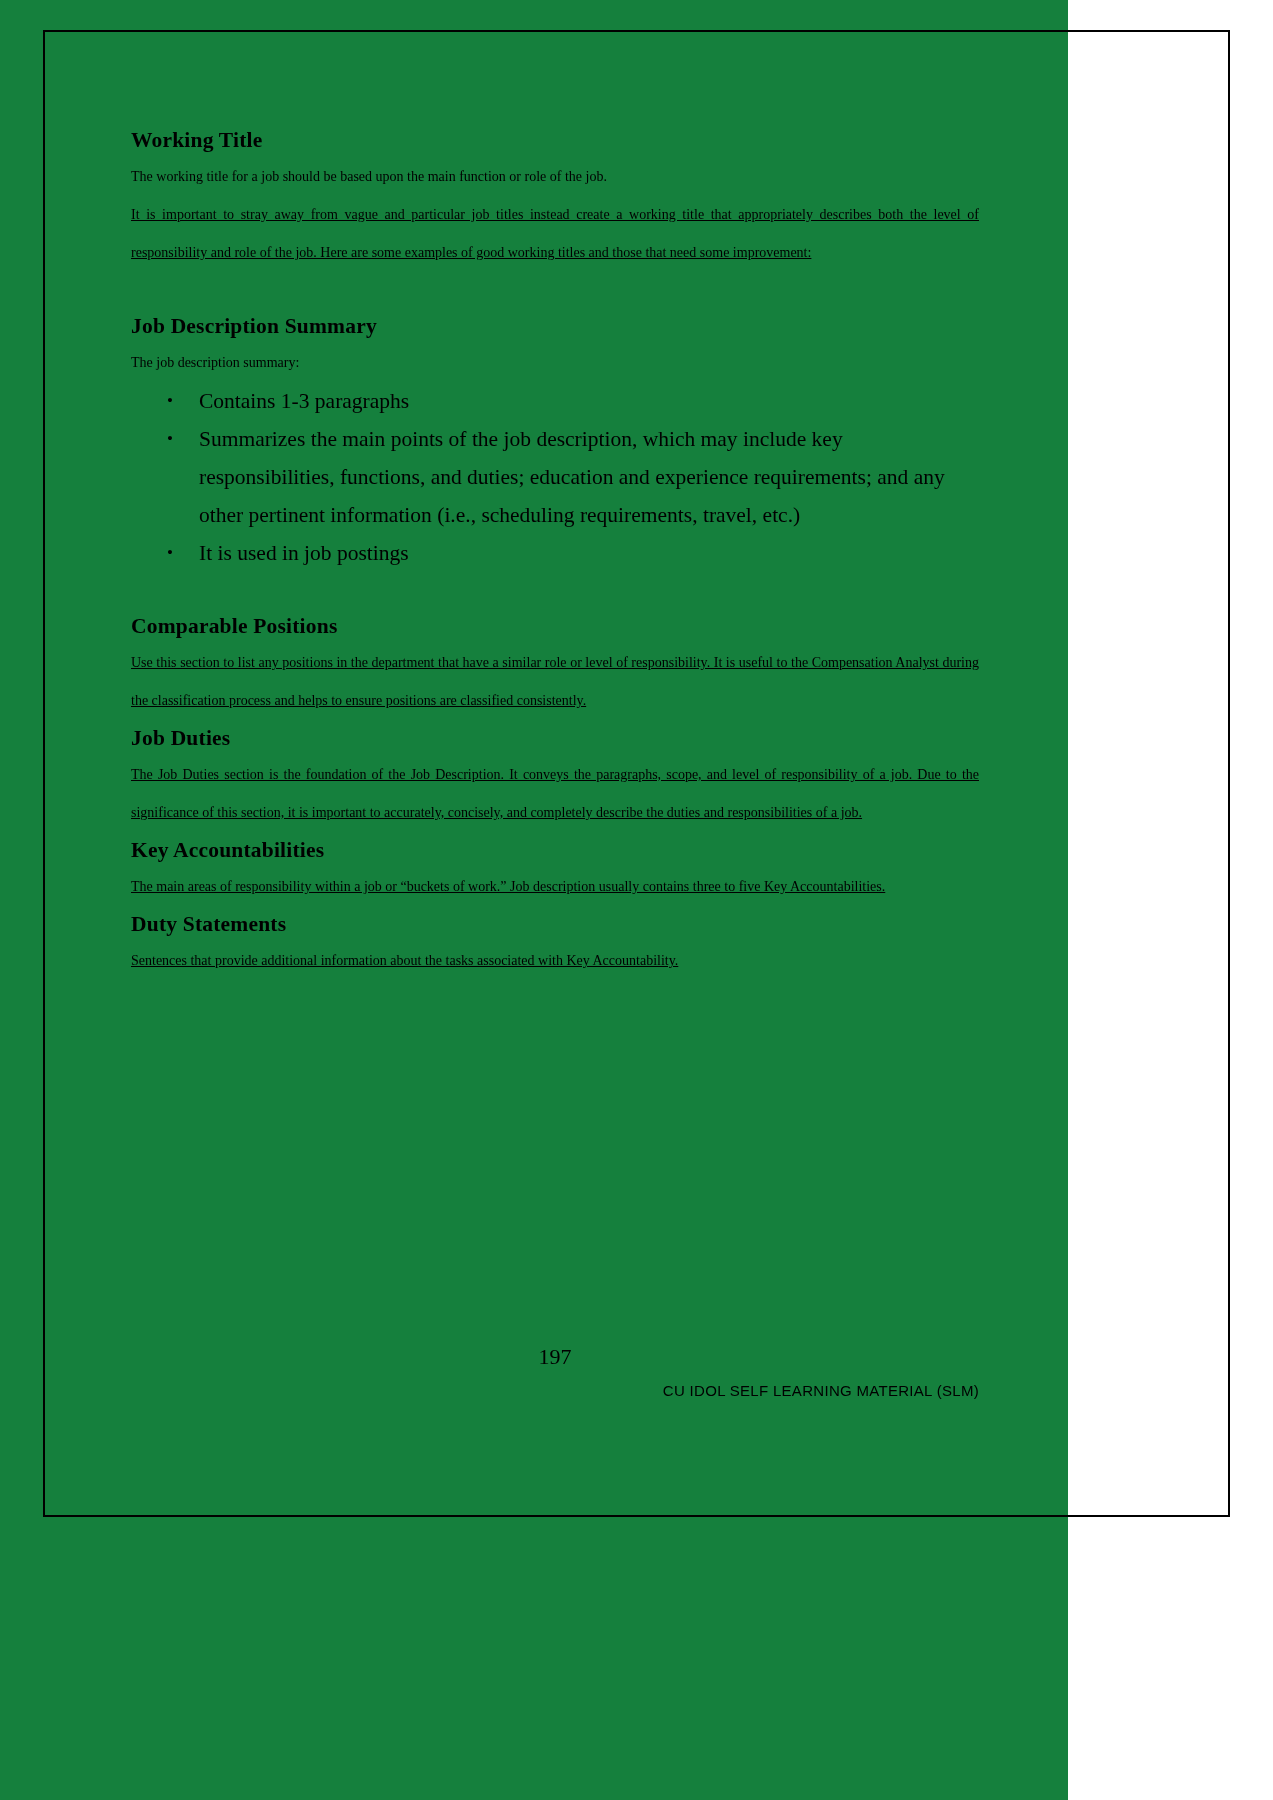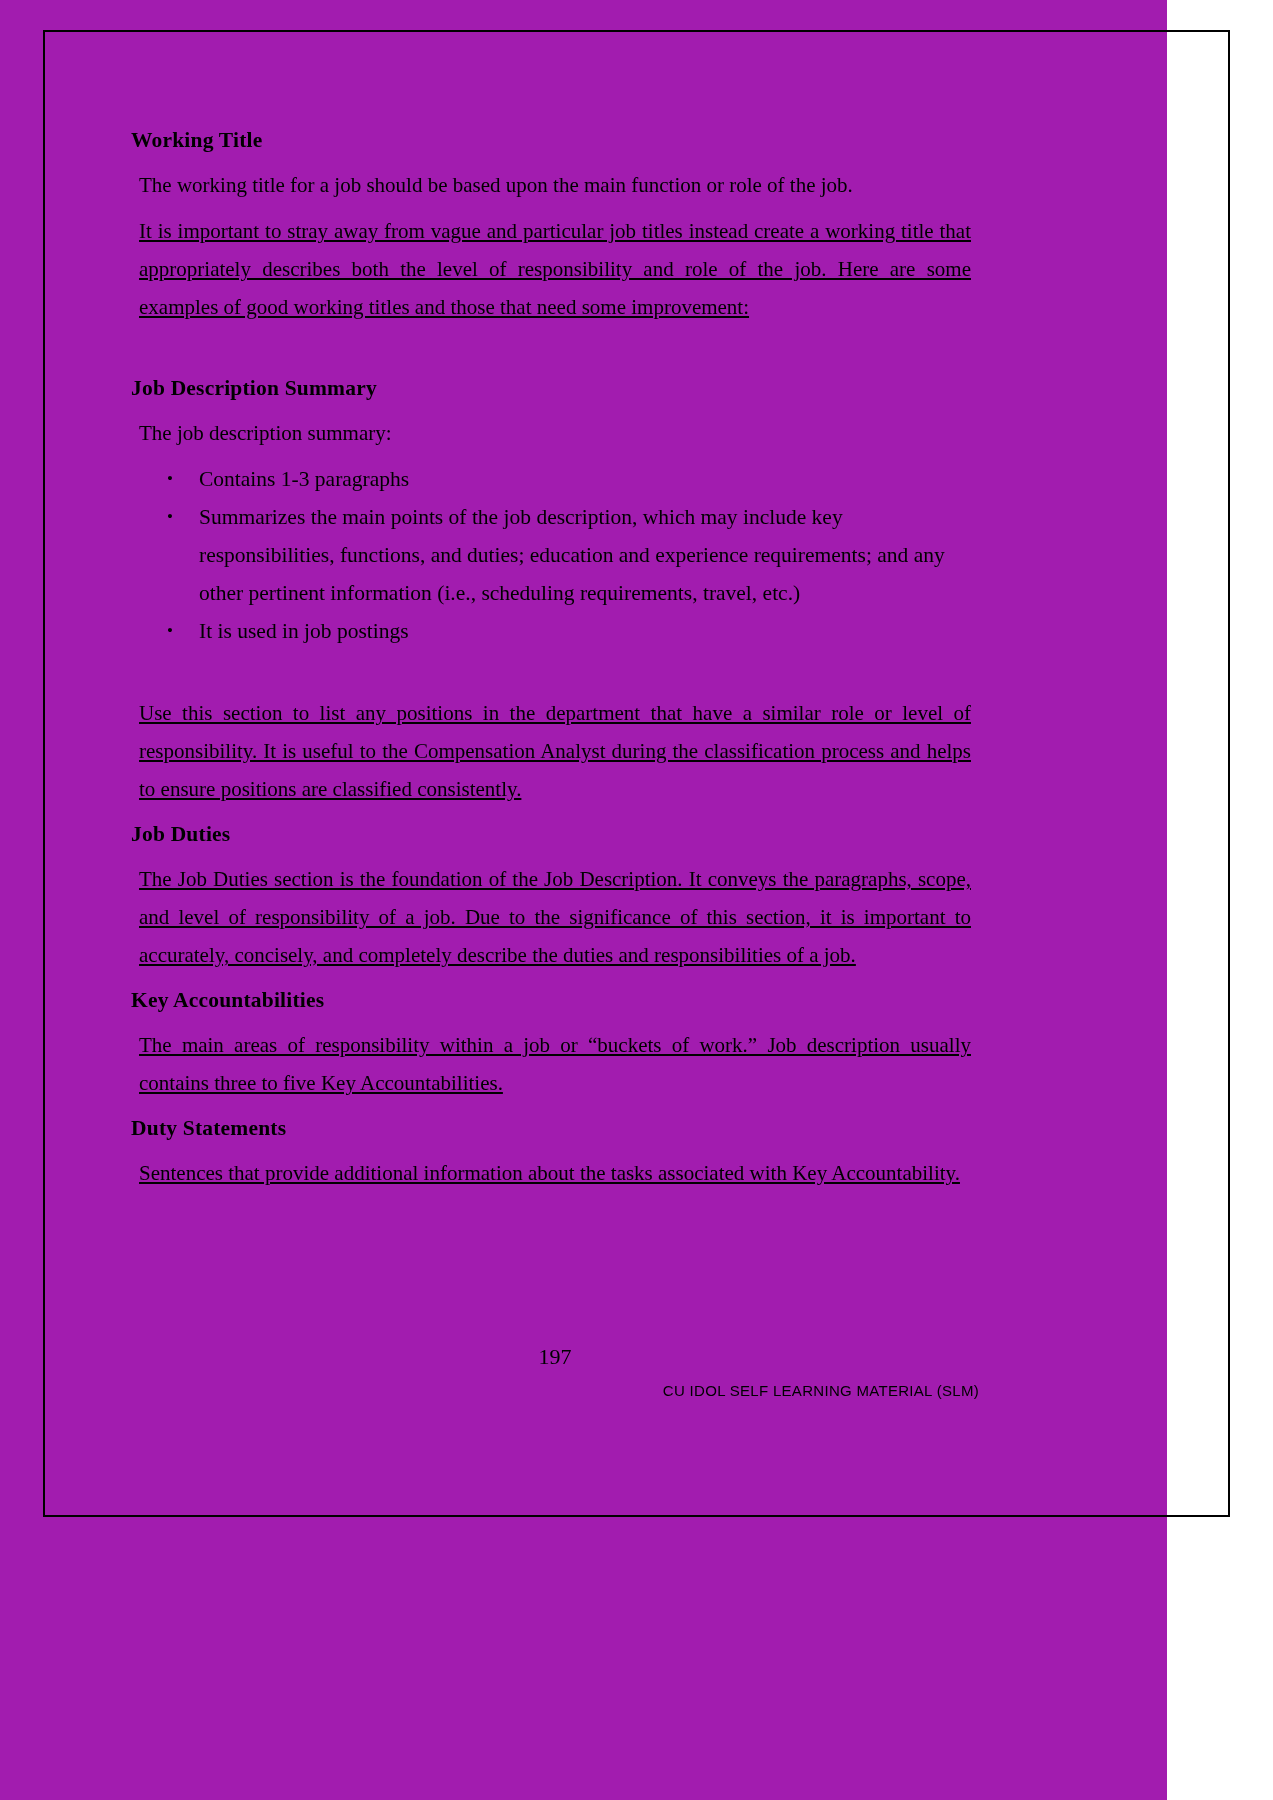--- a/index.html
+++ b/index.html
@@ -9,23 +9,23 @@
   }
   body {
     width: 1273px;
     height: 1800px;
     font-family: "Liberation Serif", "DejaVu Serif", serif;
     color: #000000;
     -webkit-font-smoothing: antialiased;
   }
   #page {
     position: relative;
-    width: 1167px;
+    width: 1068px;
     height: 1800px;
-    background: #a21caf;
+    background: #15803d;
     box-sizing: border-box;
   }
   #page-border {
     position: absolute;
     left: 43px;
     top: 30px;
     width: 1187px;
     height: 1487px;
     border: 2px solid #000000;
     box-sizing: border-box;
@@ -37,23 +37,23 @@
     width: 848px;
   }
   .heading {
     font-weight: bold;
     font-size: 21.5px;
     line-height: 36px;
     margin: 0;
     letter-spacing: 0.2px;
   }
   .para {
-    font-size: 21px;
+    font-size: 14px;
     line-height: 38px;
-    margin: 8px;
+    margin: 0;
     text-align: left;
   }
   .para.justified {
     text-align: justify;
     text-justify: inter-word;
     text-decoration: underline;
   }
   .gap-lg { height: 36px; }
   ul.bullets {
     margin: 0;
@@ -123,20 +123,21 @@
         <span>Summarizes the main points of the job description, which may include key responsibilities, functions, and duties; education and experience requirements; and any other pertinent information (i.e., scheduling requirements, travel, etc.)</span>
       </li>
       <li>
         <span class="bullet-dot">•</span>
         <span>It is used in job postings</span>
       </li>
     </ul>
 
     <div class="gap-lg"></div>
 
+    <div class="heading">Comparable Positions</div>
     <div class="para justified">Use this section to list any positions in the department that have a similar role or level of responsibility. It is useful to the Compensation Analyst during the classification process and helps to ensure positions are classified consistently.</div>
 
     <div class="heading">Job Duties</div>
     <div class="para justified">The Job Duties section is the foundation of the Job Description. It conveys the paragraphs, scope, and level of responsibility of a job. Due to the significance of this section, it is important to accurately, concisely, and completely describe the duties and responsibilities of a job.</div>
 
     <div class="heading">Key Accountabilities</div>
     <div class="para justified">The main areas of responsibility within a job or “buckets of work.” Job description usually contains three to five Key Accountabilities.</div>
 
     <div class="heading">Duty Statements</div>
     <div class="para justified">Sentences that provide additional information about the tasks associated with Key Accountability.</div>

